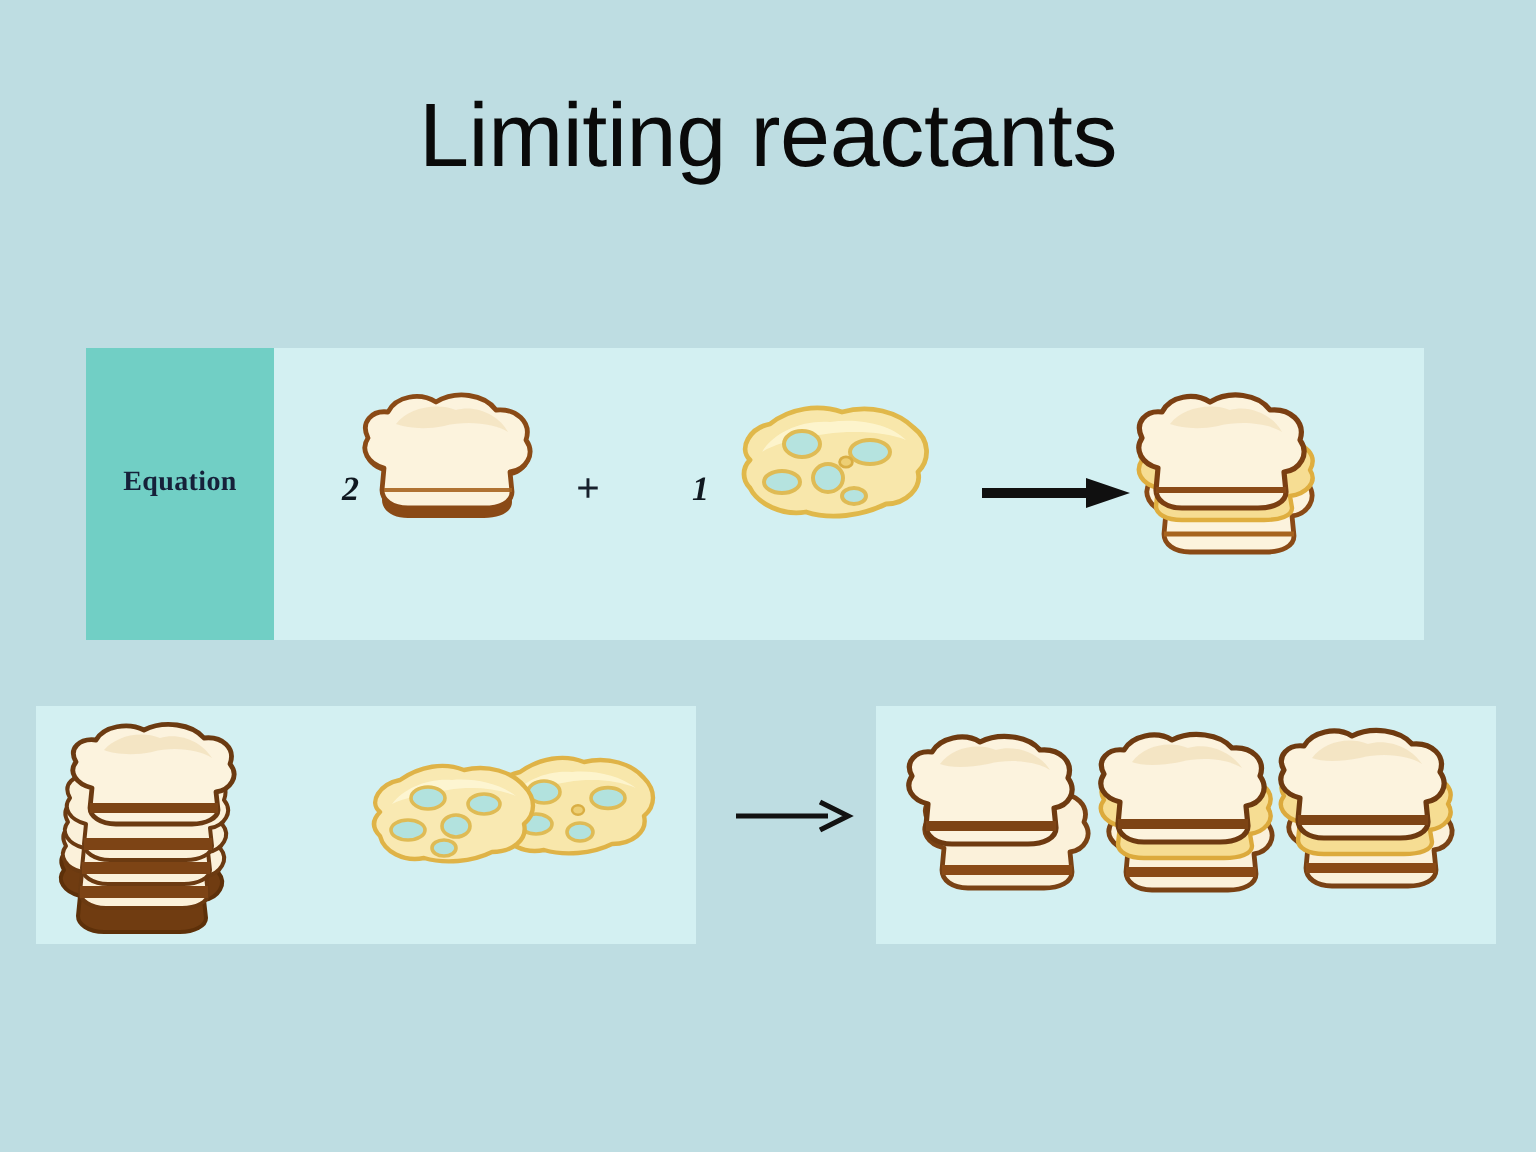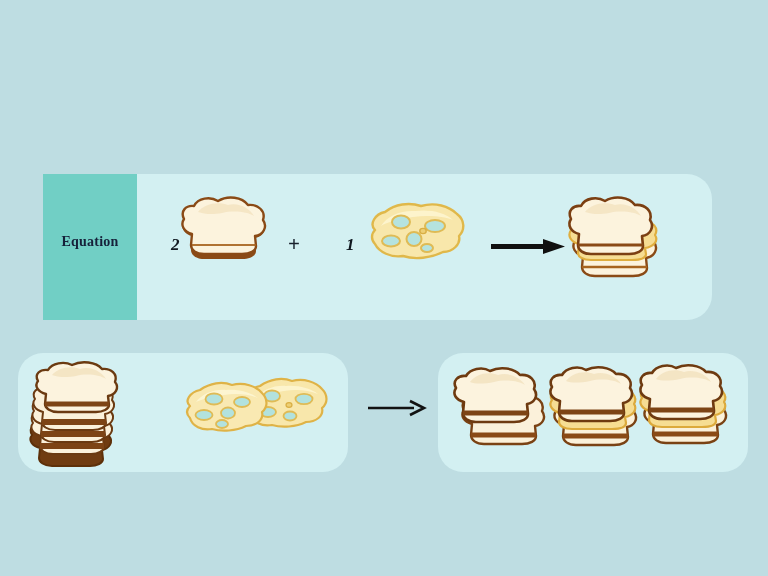--- a/index.html
+++ b/index.html
@@ -35,21 +35,20 @@
     color: #0a0a0a;
     letter-spacing: -0.2px;
     white-space: nowrap;
   }
 
   
   .panel {
     position: absolute;
     background: #d3f0f2;
     box-sizing: border-box;
-    border-radius: 25px;
   }
   #panel-equation {
     left: 43px;
     top: 174px;
     width: 669px;
     height: 146px;
   }
   #panel-reactants {
     left: 18px;
     top: 353px;
@@ -140,20 +139,21 @@
 
   #art-prod-bread2   { left: 450px; top: 368px; }
   #art-prod-sandwich1{ left: 546px; top: 368px; }
   #art-prod-sandwich2{ left: 648px; top: 368px; }
 </style>
 </head>
 <body>
 
 <div id="slide">
 
+  <div id="slide-title">Limiting reactants</div>
 
   <div class="panel" id="panel-equation">
 
     <div id="equation-label-block">
       <div id="equation-label-text">Equation</div>
     </div>
 
     <div class="coef" id="coef-bread">2</div>
 
     <span class="art" id="art-eq-bread" style="left:135px; top:22px;">

